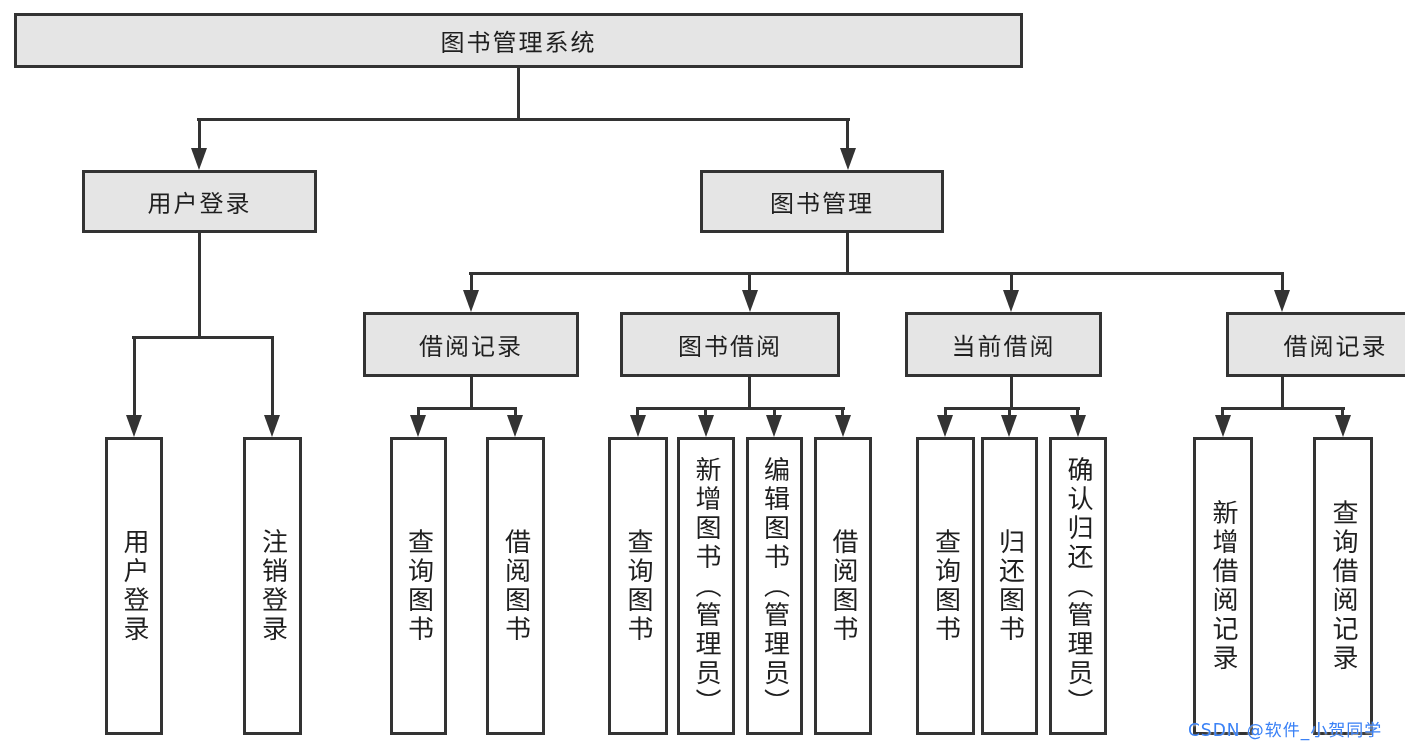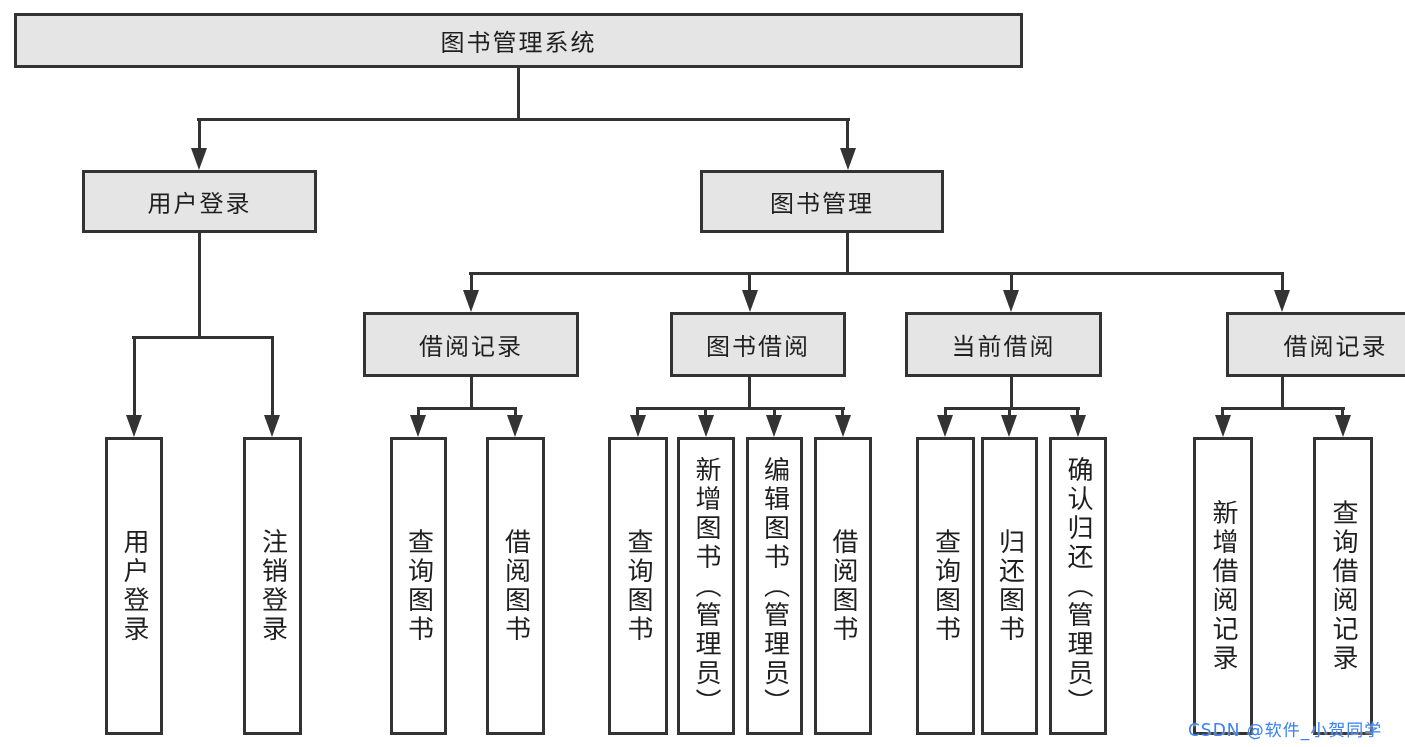--- a/index.html
+++ b/index.html
@@ -34,21 +34,21 @@
 <body>
 
 <div class="stage">
 
   <div class="hbox" style="left:14px;top:13px;width:1009px;height:55px">图书管理系统</div>
 
   <div class="hbox" style="left:82px;top:170px;width:235px;height:63px">用户登录</div>
   <div class="hbox" style="left:700px;top:170px;width:244px;height:63px">图书管理</div>
 
   <div class="hbox" style="left:363px;top:312px;width:216px;height:65px">借阅记录</div>
-  <div class="hbox" style="left:670px;top:312px;width:176px;height:65px">图书借阅</div>
+  <div class="hbox" style="left:620px;top:312px;width:220px;height:65px">图书借阅</div>
   <div class="hbox" style="left:905px;top:312px;width:197px;height:65px">当前借阅</div>
   <div class="hbox" style="left:1226px;top:312px;width:219px;height:65px">借阅记录</div>
 
   <div class="vbox" style="left:105px;top:437px;width:58px;height:298px">用户登录</div>
   <div class="vbox" style="left:243px;top:437px;width:59px;height:298px">注销登录</div>
 
   <div class="vbox" style="left:390px;top:437px;width:57px;height:298px">查询图书</div>
   <div class="vbox" style="left:486px;top:437px;width:59px;height:298px">借阅图书</div>
 
   <div class="vbox" style="left:608px;top:437px;width:60px;height:298px">查询图书</div>

